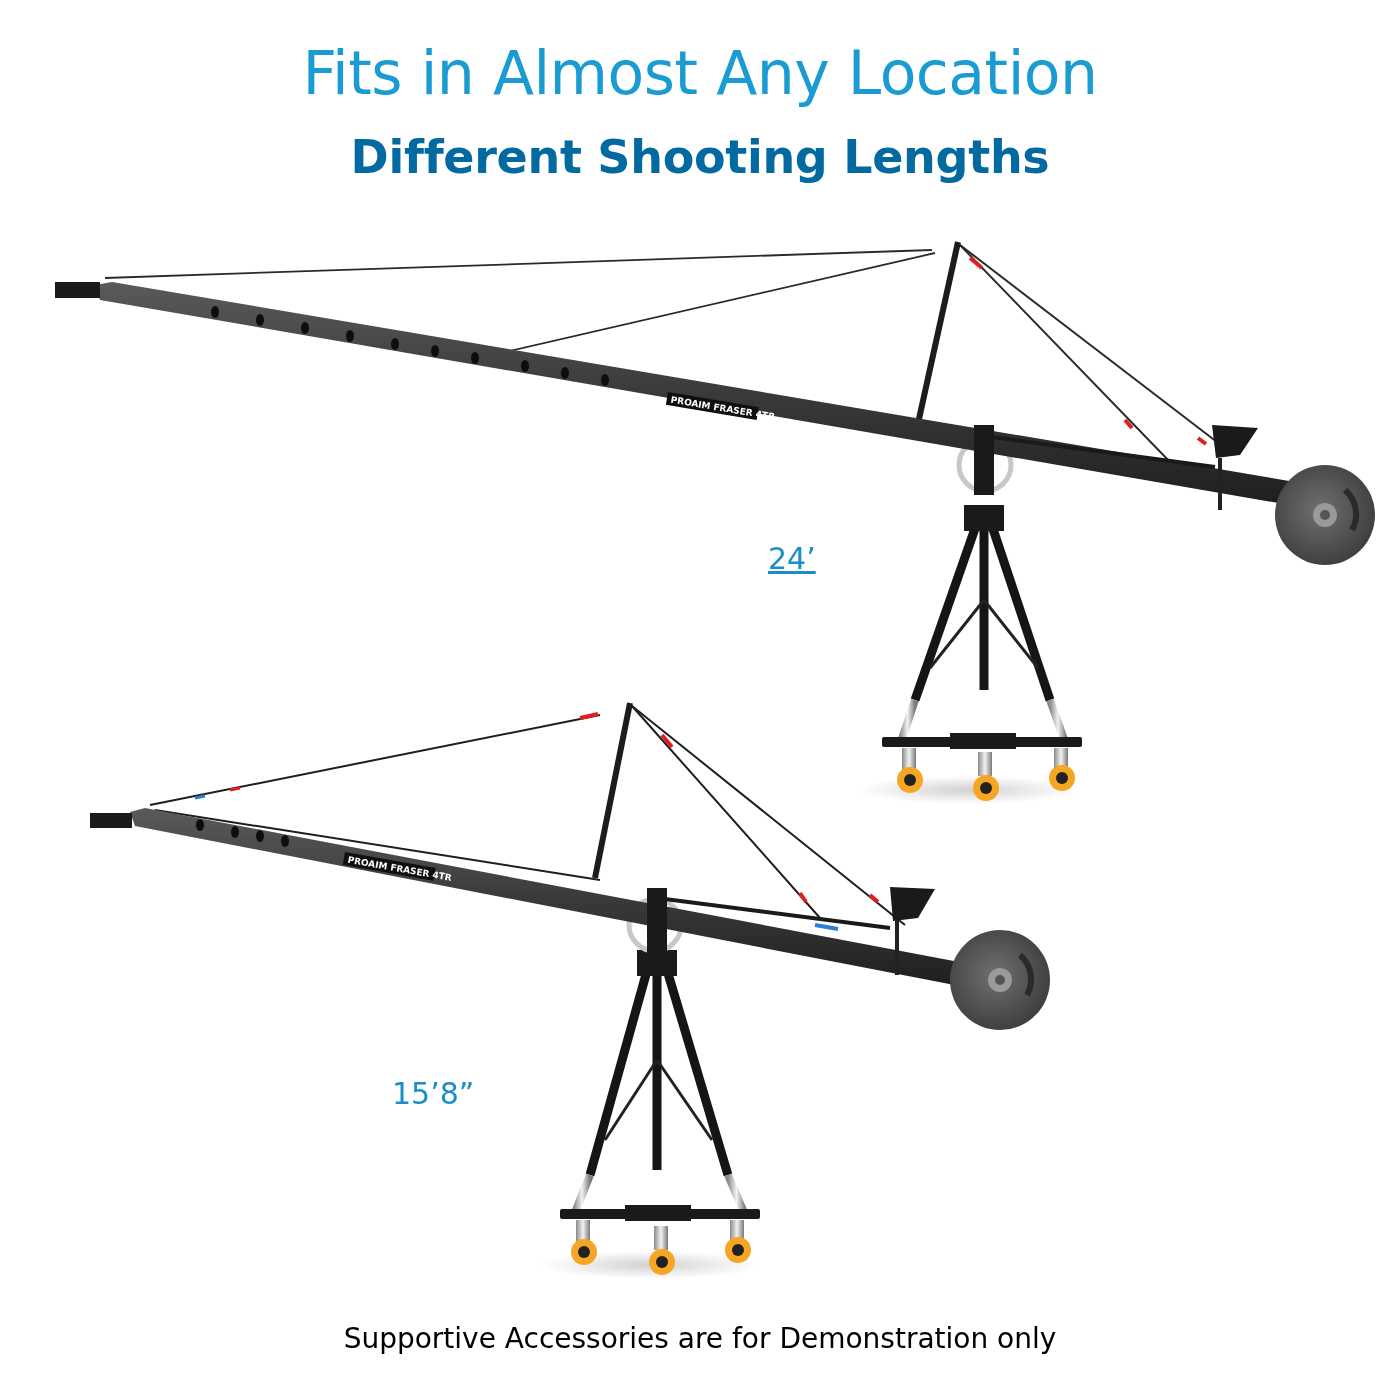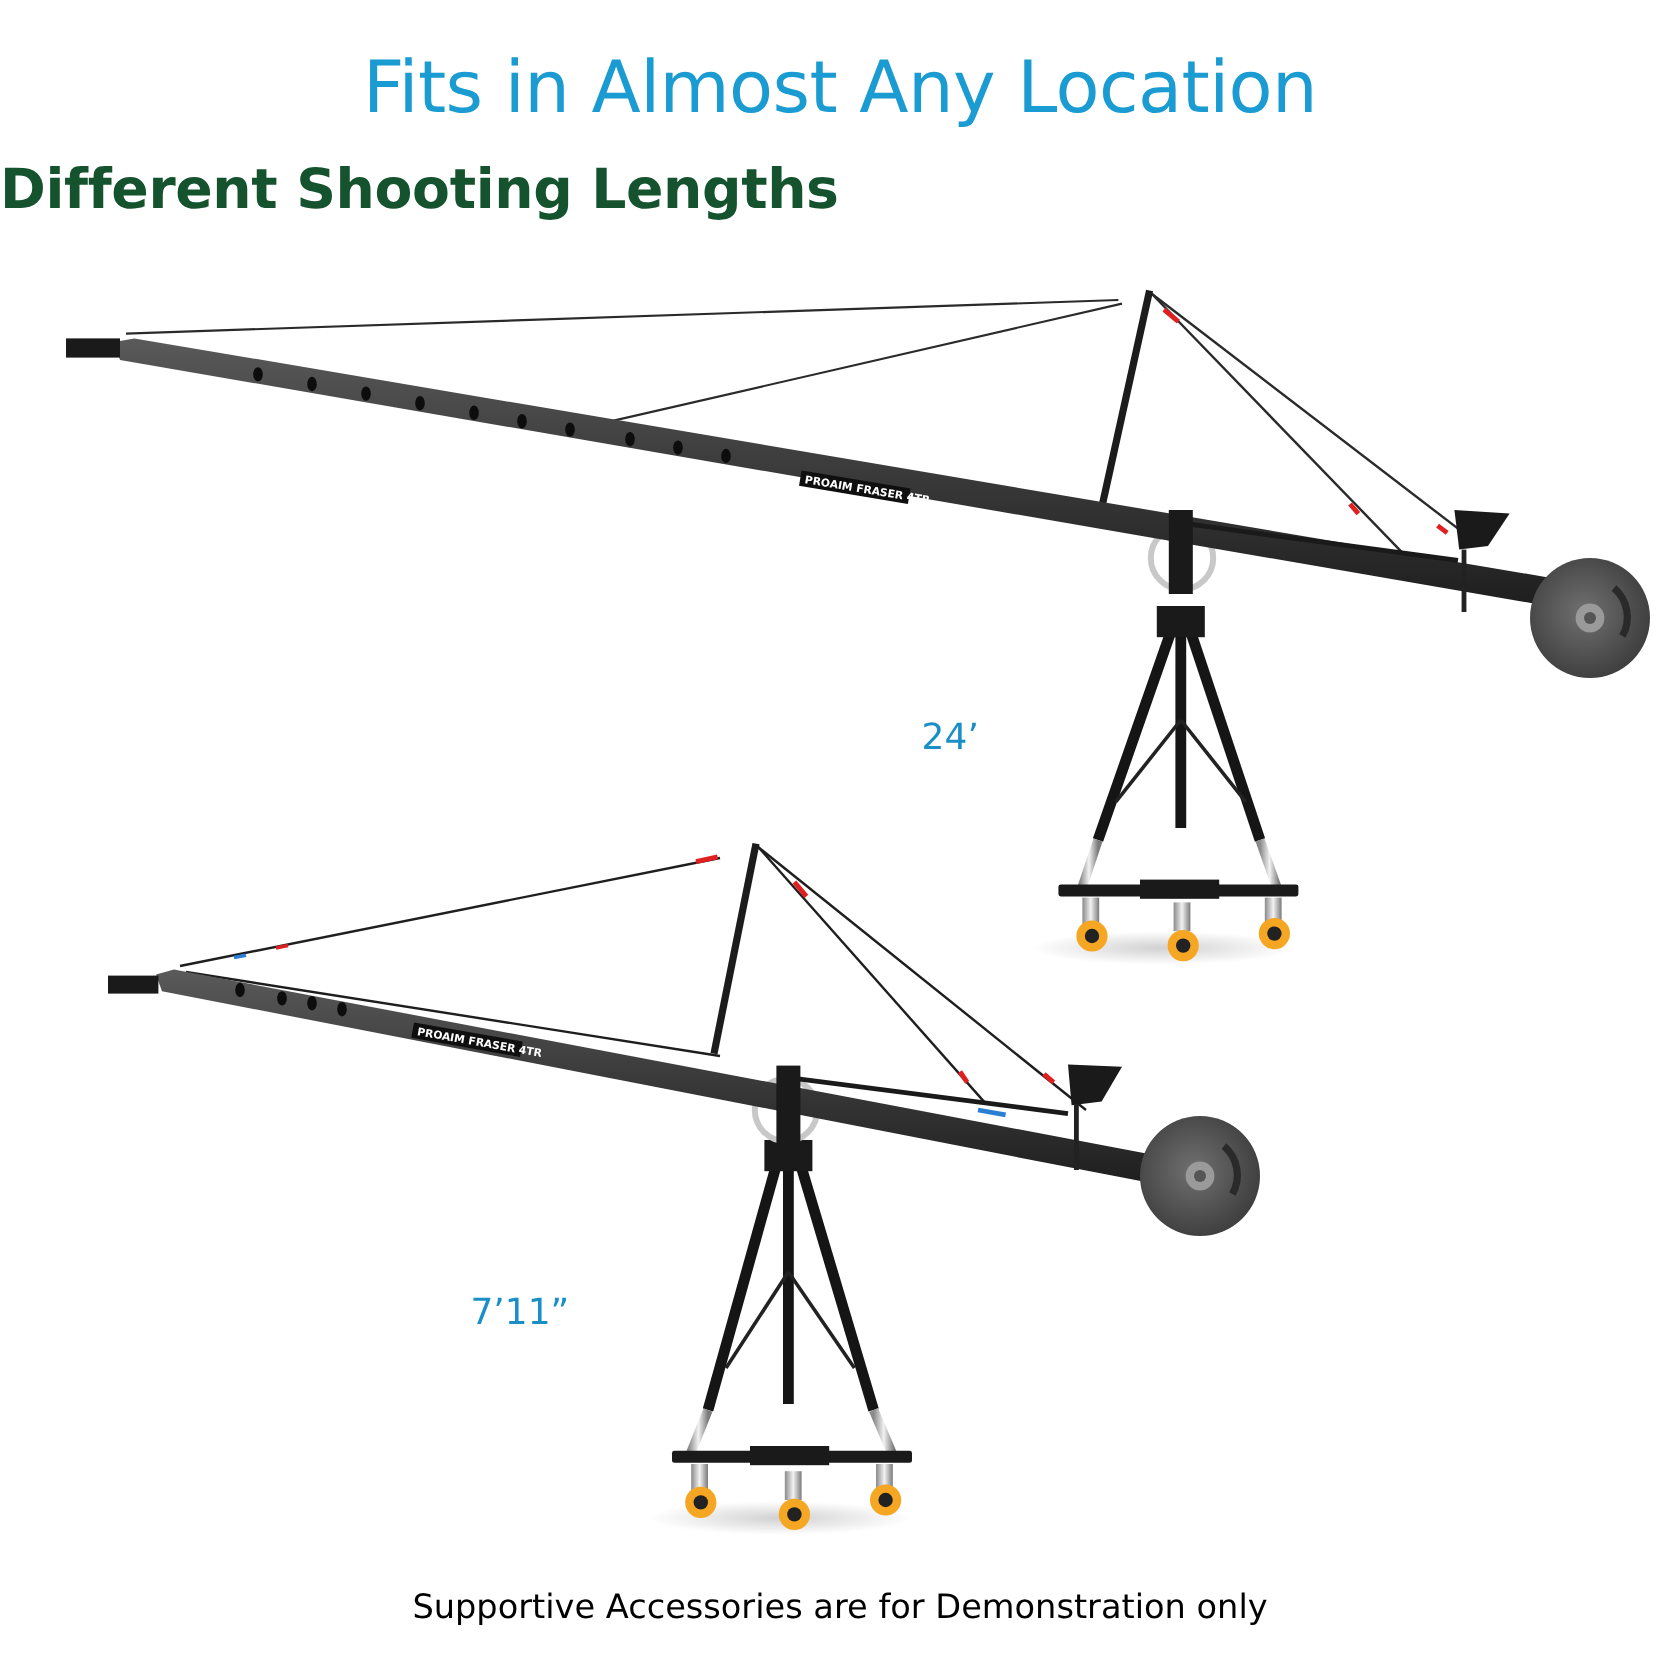--- a/index.html
+++ b/index.html
@@ -1,21 +1,21 @@
 <!DOCTYPE html>
 <html><head>
   <meta charset="utf-8">
   <style>
     html, body { margin: 0; padding: 0; background: #ffffff; }
     body { width: 1400px; height: 1400px; position: relative; overflow: hidden;
            font-family: "DejaVu Sans", "Liberation Sans", sans-serif; }
     .title { position: absolute; left: 0; width: 1400px; top: 38px; text-align: center;
              font-size: 60px; font-weight: normal; color: #1a9bd2; letter-spacing: -0.5px; margin: 0; }
-    .subtitle { position: absolute; left: 0; width: 1400px; top: 130px; 
-                font-size: 46px; color: #14532d; margin: 0; letter-spacing: -0.3px; }
+    .subtitle { position: absolute; left: 0; width: 1400px; top: 130px; text-align: center;
+                font-size: 46px; color: #0369a1; margin: 0; letter-spacing: -0.3px; }
     .label { position: absolute; font-size: 30px; color: #1a8fc7; }
     .footer { position: absolute; left: 0; width: 1400px; top: 1322px; text-align: center;
               font-size: 28px; color: #000000; }
     svg.art { position: absolute; left: 0; top: 0; }
     .brand { font-family: "DejaVu Sans", sans-serif; font-weight: bold; fill: #ffffff; }
   </style>
 </head>
 <body>
 
 <h1 class="title">Fits in Almost Any Location</h1>
@@ -183,16 +183,16 @@
     <line x1="897" y1="920" x2="897" y2="975" stroke="#222" stroke-width="4"></line>
     <g>
       <circle cx="1000" cy="980" r="50" fill="url(#plate)"></circle>
       <circle cx="1000" cy="980" r="12" fill="#9a9a9a"></circle>
       <circle cx="1000" cy="980" r="5" fill="#555"></circle>
       <path d="M1020 955 A 32 32 0 0 1 1027 995" stroke="#2a2a2a" stroke-width="6" fill="none"></path>
     </g>
   </g>
 </svg>
 
-<div class="label" style="left:768px; top:597px;">24’</div>
-<div class="label" style="left:392px; top:1076px;">7’11”</div>
+<div class="label" style="left:768px; top:541px;text-decoration:underline;">24’</div>
+<div class="label" style="left:392px; top:1076px;">15’8”</div>
 
 <div class="footer">Supportive Accessories are for Demonstration only</div>
 
 </body></html>

